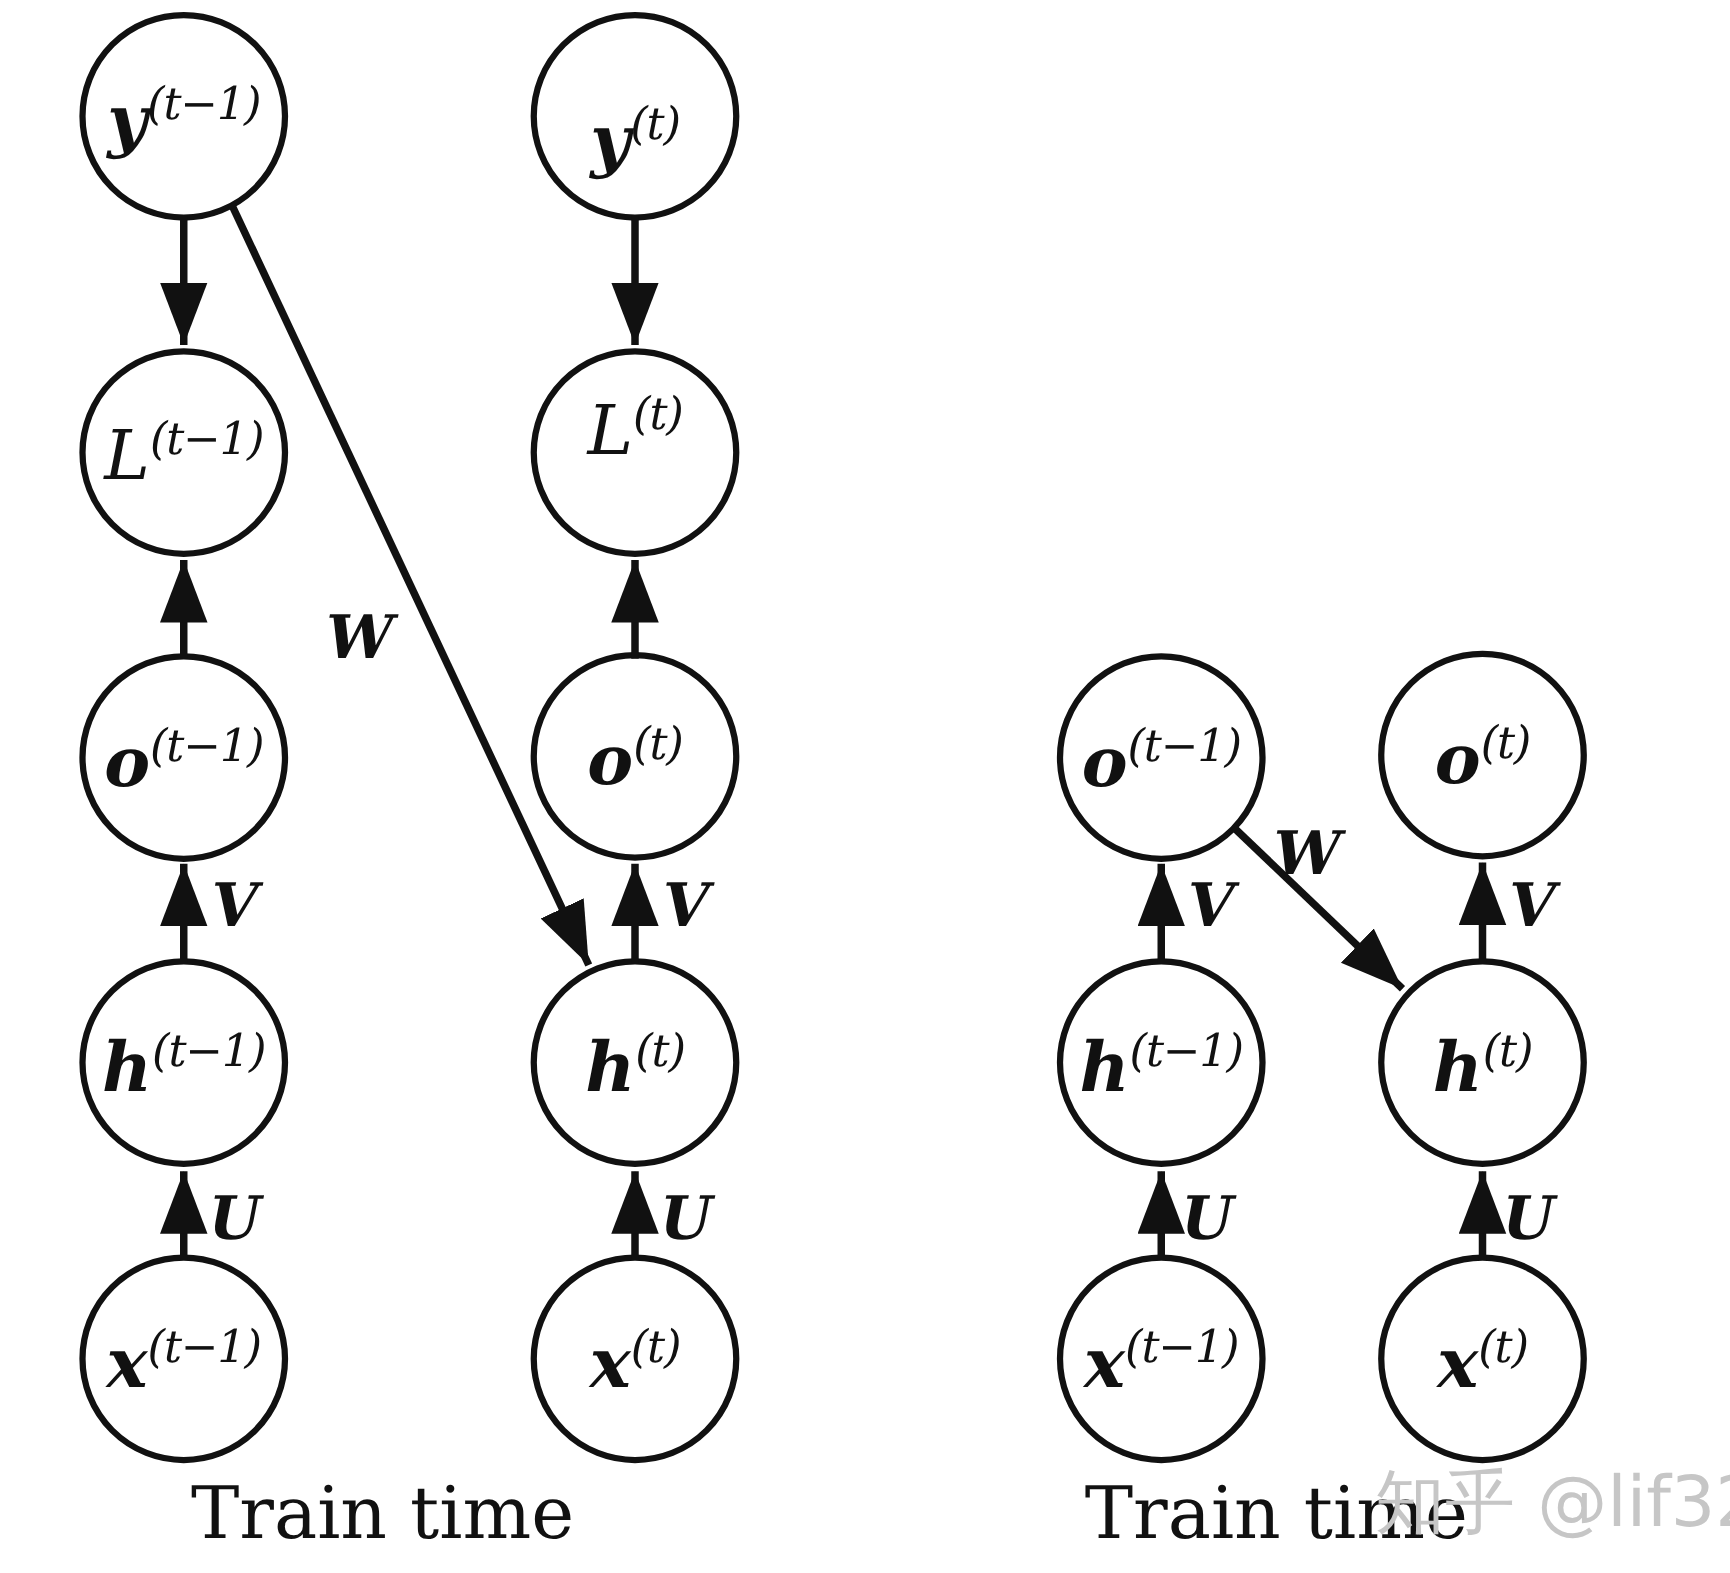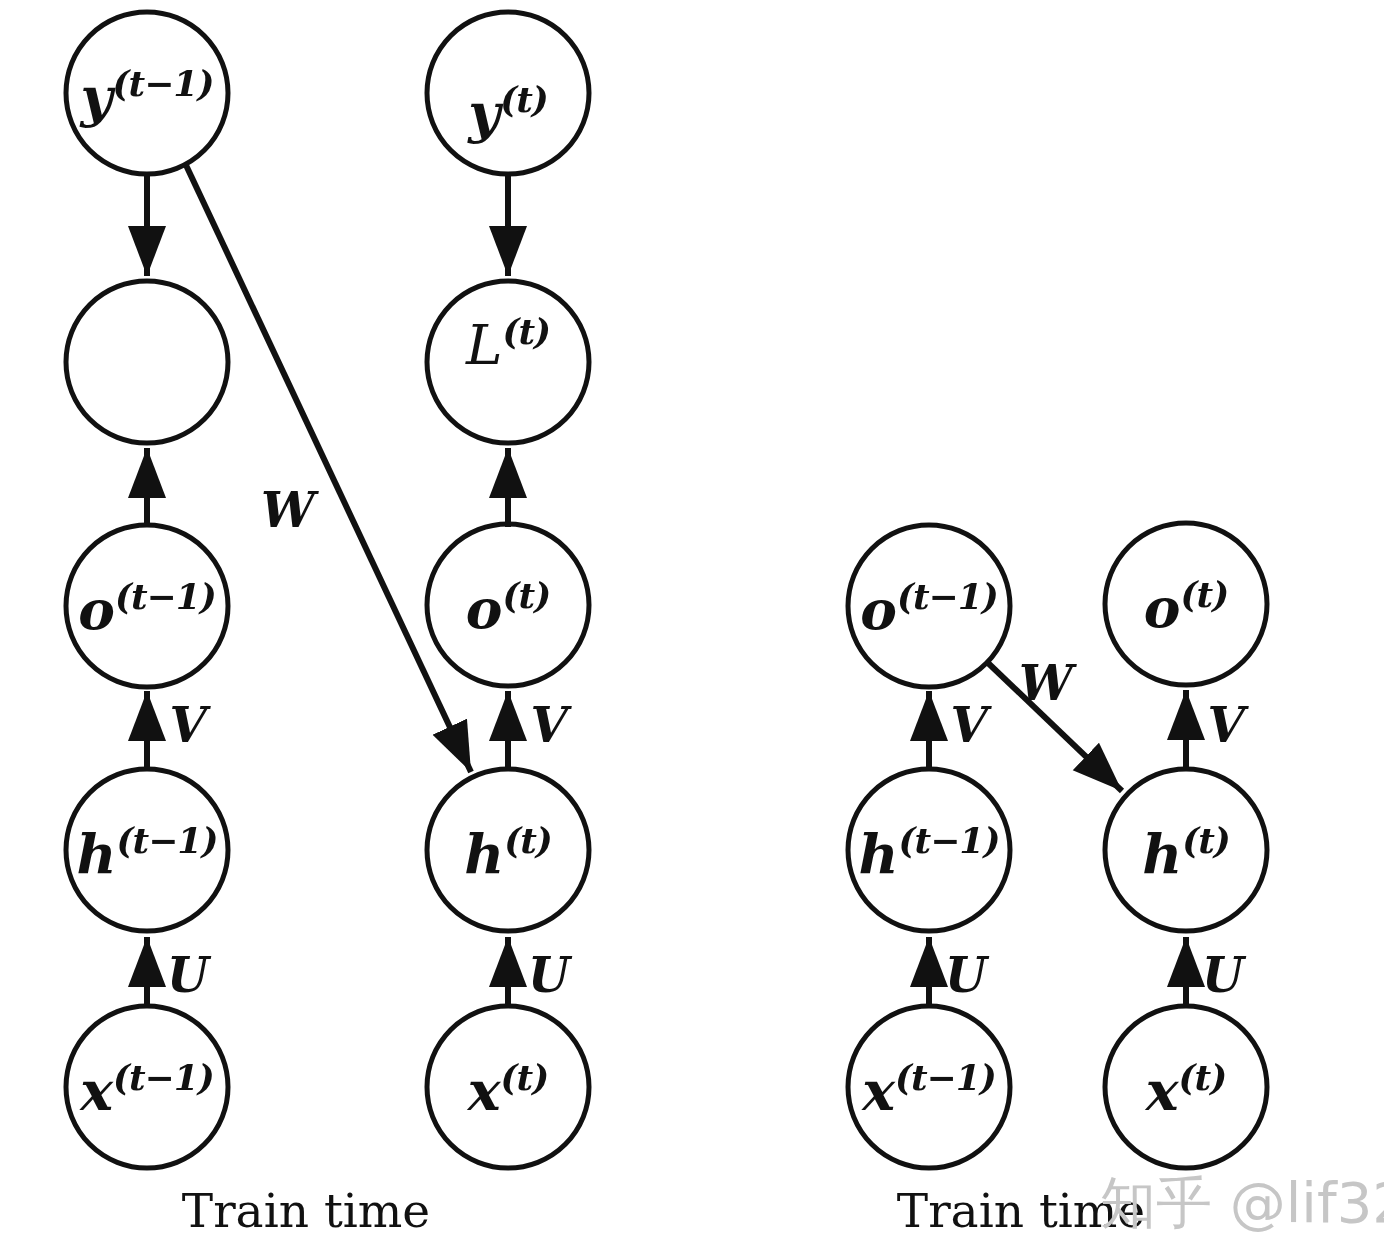--- a/index.html
+++ b/index.html
@@ -19,21 +19,21 @@
     transform: translate(-50%, -50%);
     white-space: nowrap;
     color: #111;
     font-style: italic;
     line-height: 1;
   }
   .nl .base { font-size: 55px; font-weight: bold; font-family: "DejaVu Serif", serif; }
   .nl.plain .base { font-weight: normal; }
   .nl .sup {
     font-size: 36px;
-    font-weight: bold;
+    font-weight: normal;
     position: relative;
     top: -20px;
     letter-spacing: -1px;
     font-family: "DejaVu Serif", serif;
   }
 
   
   .el {
     position: absolute;
     transform: translate(-50%, -50%);
@@ -41,21 +41,21 @@
     font-style: italic;
     font-weight: bold;
     color: #111;
     line-height: 1;
   }
 
   
   .caption {
     position: absolute;
     transform: translate(-50%, -50%);
-    font-size: 47px;
+    font-size: 58px;
     color: #111;
     white-space: nowrap;
     line-height: 1;
   }
 
   
   #watermark {
     position: absolute;
     left: 1100px;
     top: 1203px;
@@ -117,20 +117,23 @@
 
     <line x1="987" y1="662" x2="1122" y2="791" stroke="#111" stroke-width="6" marker-end="url(#ah)"></line>
   </svg>
 
   <div class="nl" style="left:147px; top:96px;">
     <span class="base">y</span><span class="sup">(t−1)</span>
   </div>
   <div class="nl" style="left:508px; top:112px;">
     <span class="base">y</span><span class="sup">(t)</span>
   </div>
+  <div class="nl plain" style="left:147px; top:365px;">
+    <span class="base">L</span><span class="sup">(t−1)</span>
+  </div>
   <div class="nl plain" style="left:508px; top:345px;">
     <span class="base">L</span><span class="sup">(t)</span>
   </div>
   <div class="nl" style="left:147px; top:609px;">
     <span class="base">o</span><span class="sup">(t−1)</span>
   </div>
   <div class="nl" style="left:508px; top:608px;">
     <span class="base">o</span><span class="sup">(t)</span>
   </div>
   <div class="nl" style="left:147px; top:853px;">

